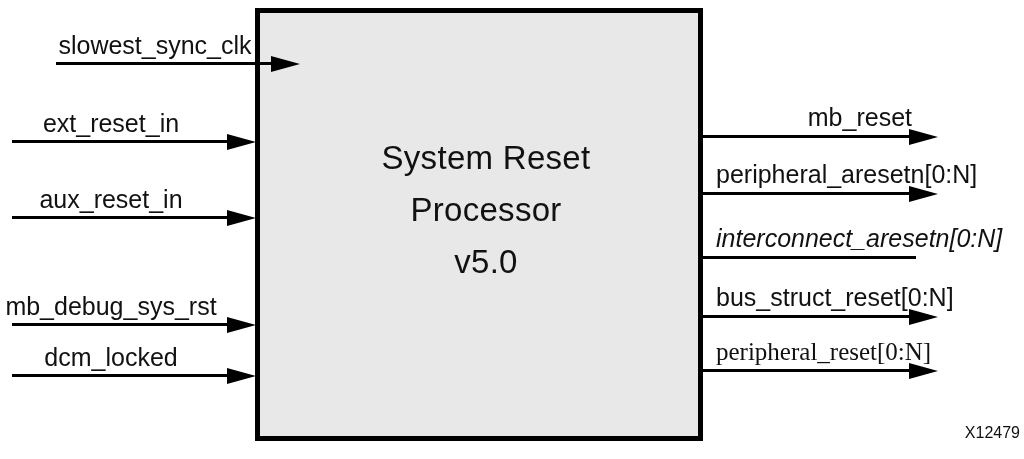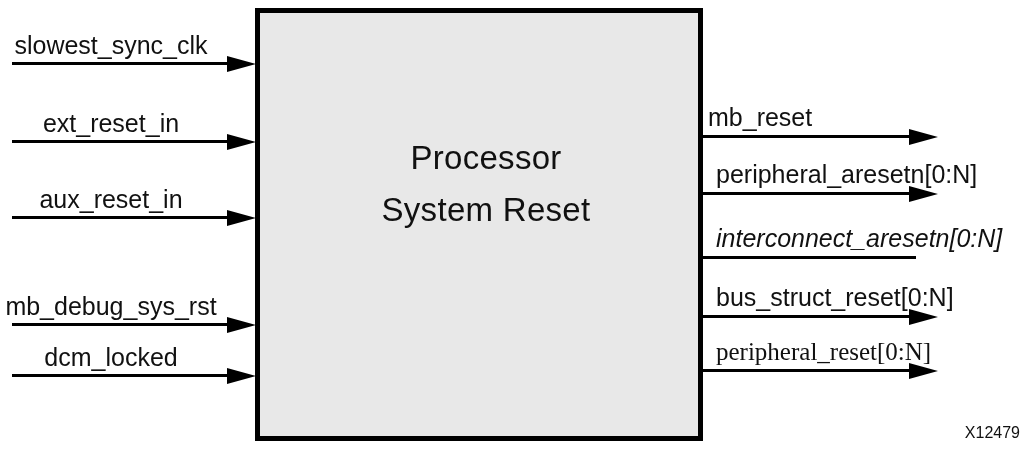--- a/index.html
+++ b/index.html
@@ -76,27 +76,27 @@
     color: var(--label-text, #111111);
   }
   .sig.in .lbl {
     left: -12px;
     width: 222px;
     text-align: center;
     bottom: 5px;
   }
   .sig.out .lbl { left: 16px; }
   .sig.out.centered-label .lbl {
-    left: 8px;
+    left: 0;
     width: 212px;
-    text-align: left;
+    text-align: right;
   }
 
   
-  .in.r1 { top: 62px; }
+  .in.r1 { top: 62px; margin-left: 44px; }
   .in.r2 { top: 140px; }
   .in.r3 { top: 216px; }
   .in.r4 { top: 323px; text-decoration: underline; }
   .in.r5 { top: 374px; }
 
   
   .out.r1 { top: 135px; }
   .out.r2 { top: 192px; text-align: center; }
   .out.r3 { top: 256px; font-style: italic; }
   .out.r4 { top: 315px; }
@@ -110,22 +110,23 @@
     color: var(--label-text, #111111);
   }
 </style>
 </head>
 <body>
 
 <div class="canvas">
 
   <div class="block">
     <div class="block-title">
+      <div>System Reset</div>
       <div>Processor</div>
-      <div>System Reset</div>
+      <div>v5.0</div>
     </div>
   </div>
 
   <div class="sig in r1">
     <span class="lbl">slowest_sync_clk</span>
     <span class="ln"></span>
     <span class="ah"></span>
   </div>
   <div class="sig in r2">
     <span class="lbl">ext_reset_in</span>

